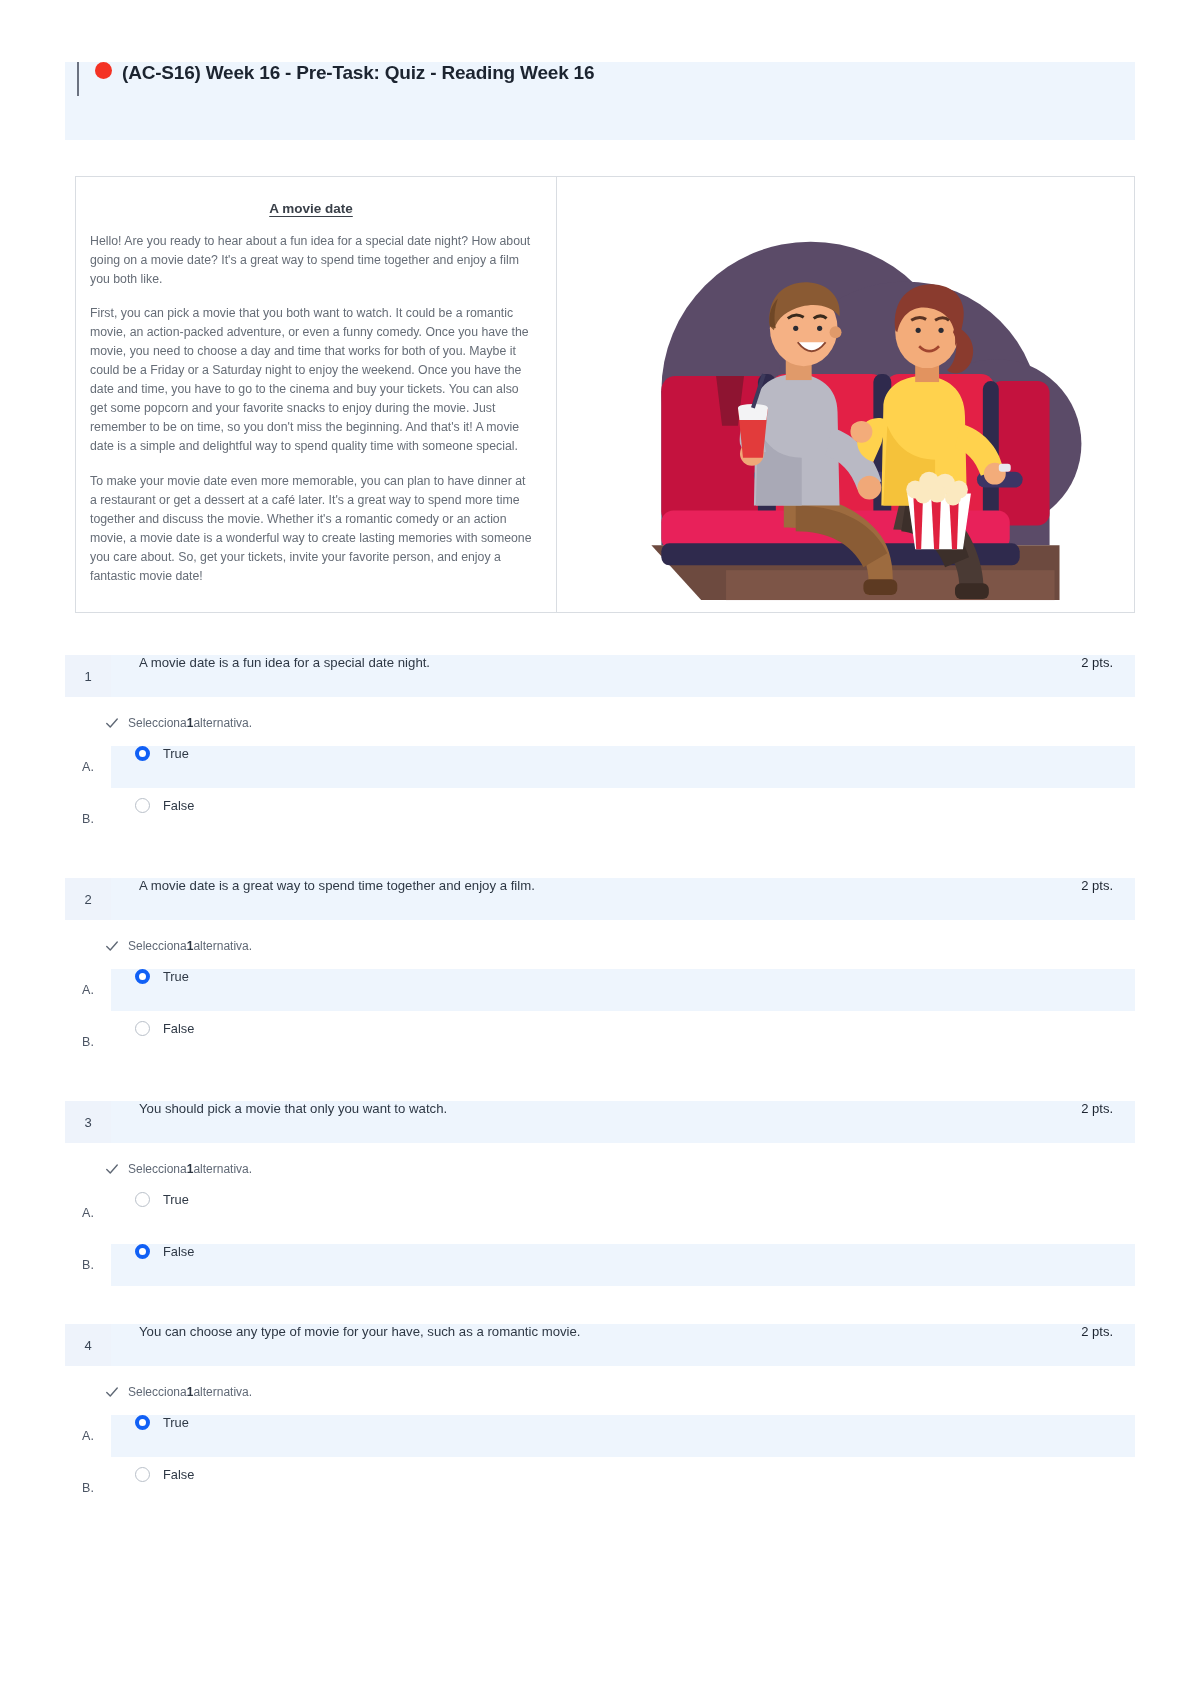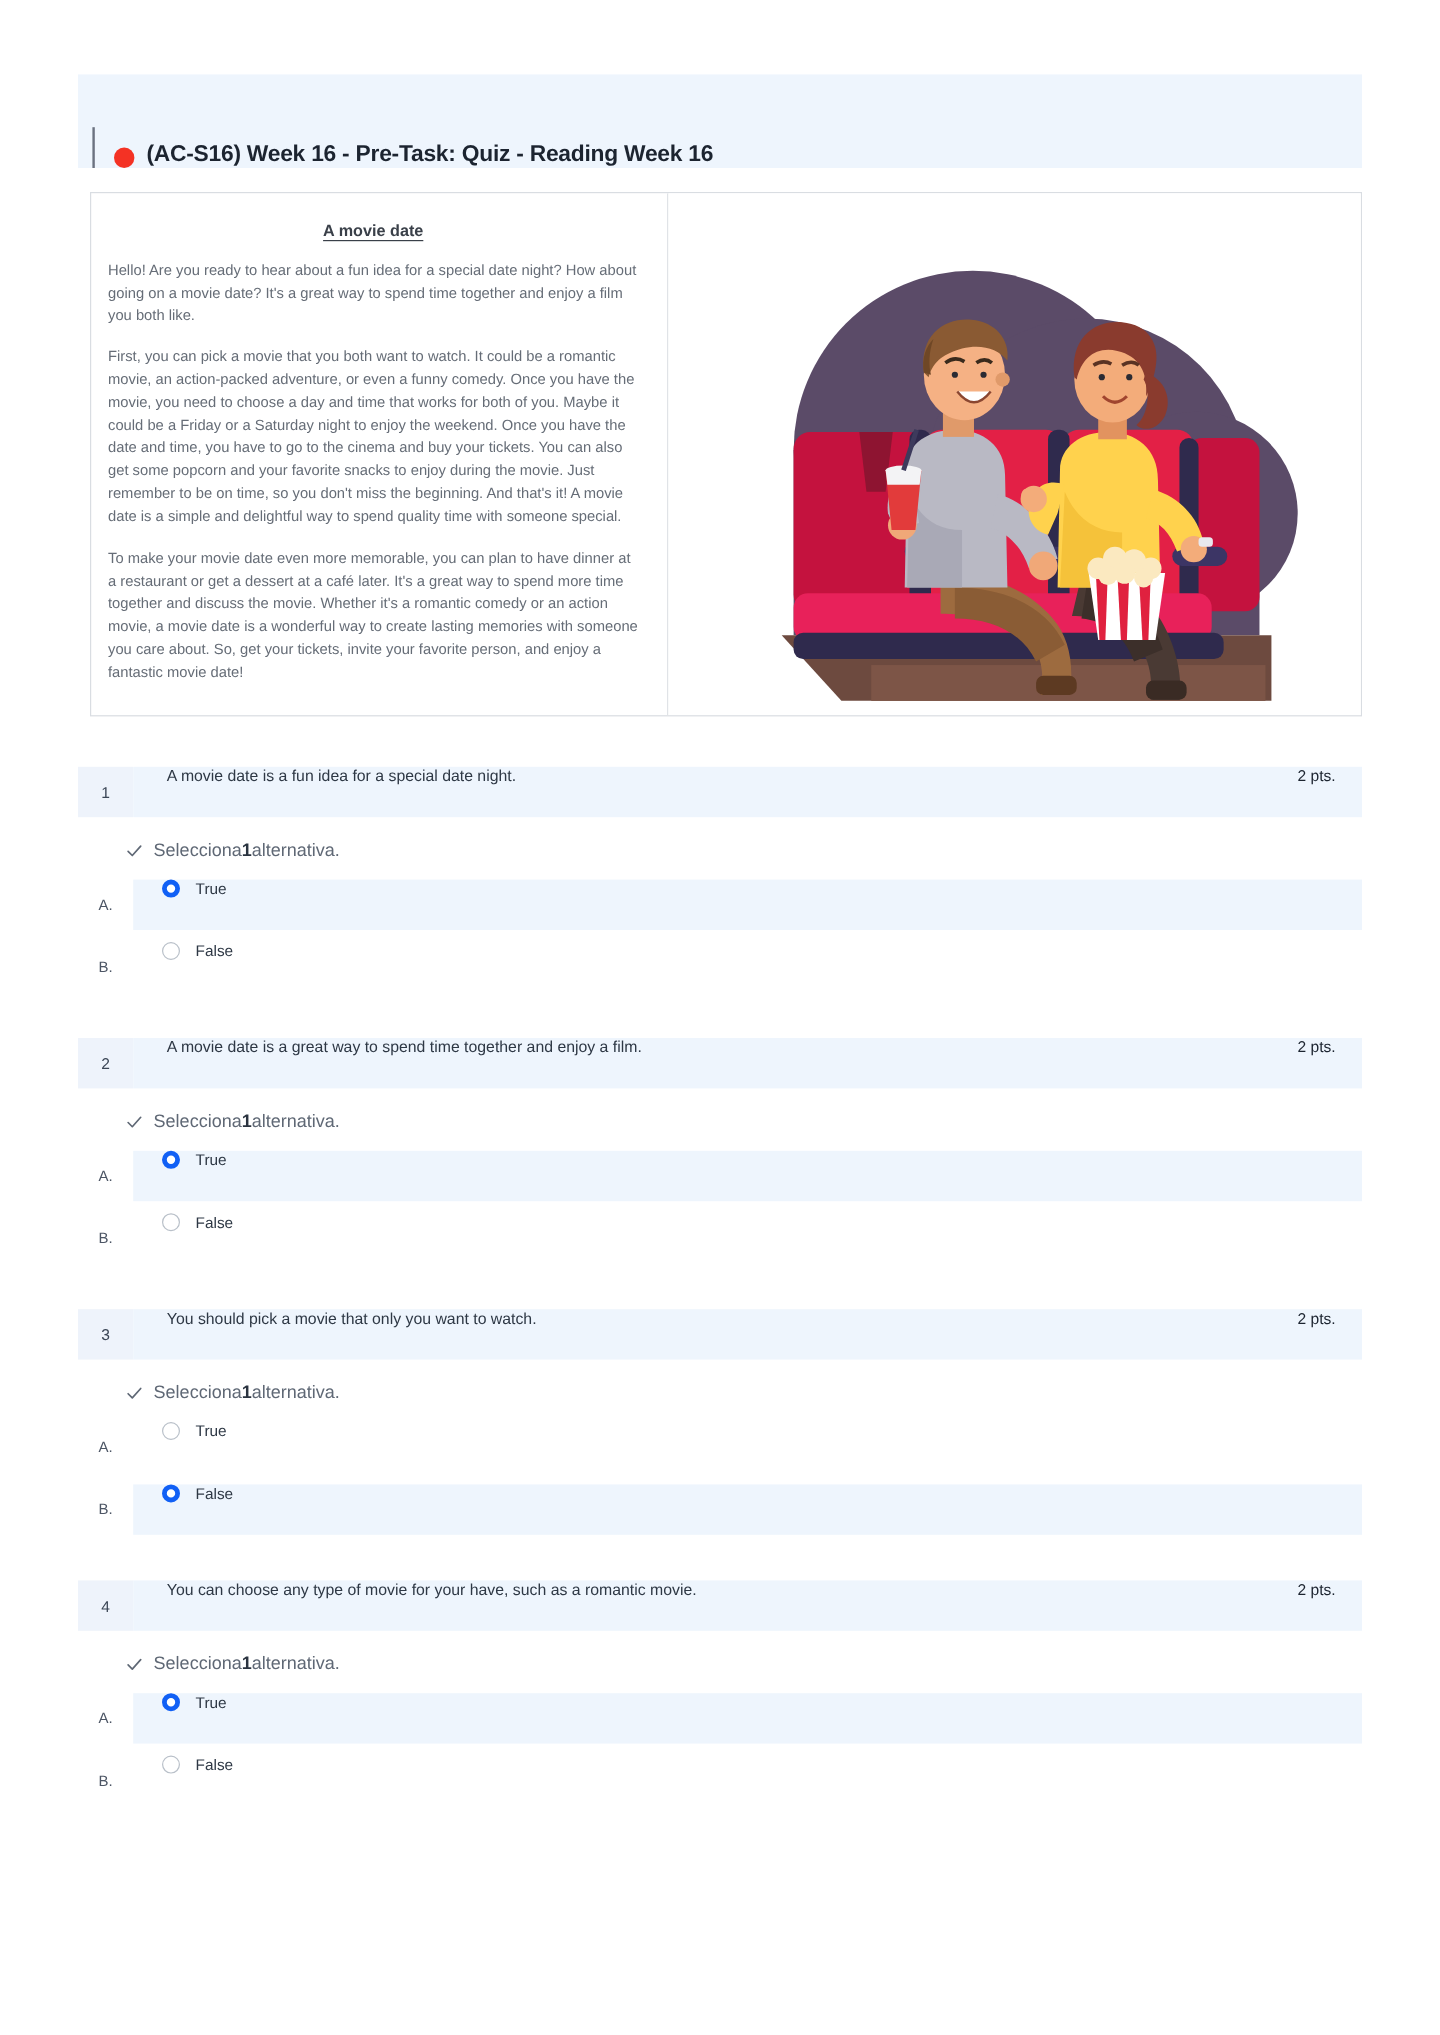--- a/index.html
+++ b/index.html
@@ -13,21 +13,21 @@
     -webkit-font-smoothing: antialiased;
   }
   .page { width:1200px; margin:0 auto; position:relative; }
 
   
   .header-band{
     margin: 62px 65px 0 65px;
     background: #eef5fd;
     height: 78px;
     display:flex;
-    align-items:flex-end;
+    align-items:flex-start;
     padding-left: 12px;
   }
   .header-rule{
     width:2px; height:34px; background:#6b7280; margin-right:16px; flex:0 0 auto;
   }
   .status-dot{
     width:17px;height:17px;border-radius:50%;background:#f43224;flex:0 0 auto;margin-right:10px;
   }
   .header-title{
     font-size:19px; font-weight:700; letter-spacing:-0.2px; color:#1c2430; white-space:nowrap;
@@ -36,21 +36,21 @@
   
   .instruction{
     margin: 28px 0 0 75px;
     font-size:13.5px;
     font-weight:700;
     color:#2b3440;
   }
 
   
   .story-panel{
-    margin: 20px 65px 0 75px;
+    margin: 36px 65px 0 75px;
     border:1px solid #d9dde2;
     background:#fff;
     display:flex;
     height: 437px;
     overflow:hidden;
   }
   .story-left{
     width: 481px;
     flex:0 0 481px;
     border-right:1px solid #d9dde2;
@@ -99,21 +99,21 @@
     display:flex; 
     padding: 0 22px 0 28px;
     justify-content:space-between;
   }
   .q-text{ font-size:13.2px; color:#2e3845; }
   .q-pts{ font-size:13px; font-weight:400; color:#1c2430; white-space:nowrap; }
 
   .q-hint{
     display:flex; align-items:center;
     margin: 19px 0 0 40px;
-    font-size:15px; color:#5f6875;
+    font-size:12px; color:#5f6875;
   }
   .check-icon{
     width:14px;height:14px;margin-right:9px;flex:0 0 auto;
     color:#5f6875;
   }
   .q-hint b{ font-weight:700; color:#2b3440; }
 
   .options{ margin-top: 16px; }
   .option-row{
     display:flex; align-items:center;

